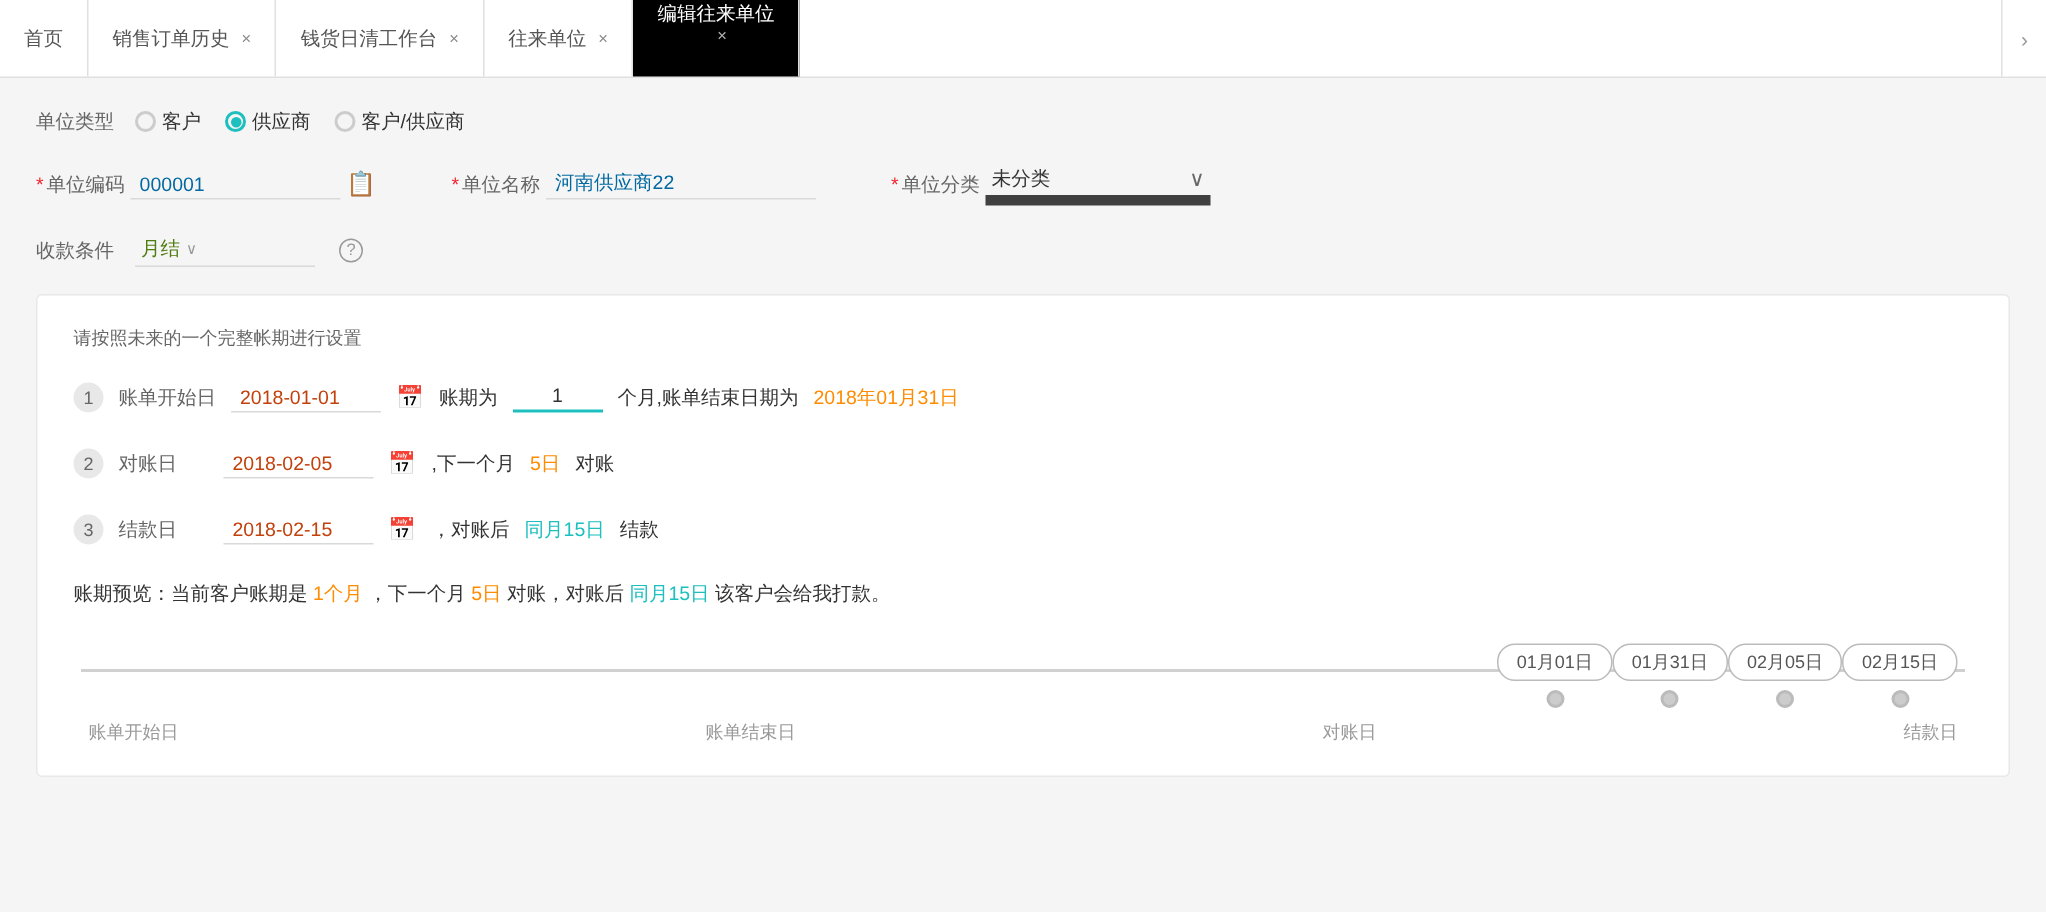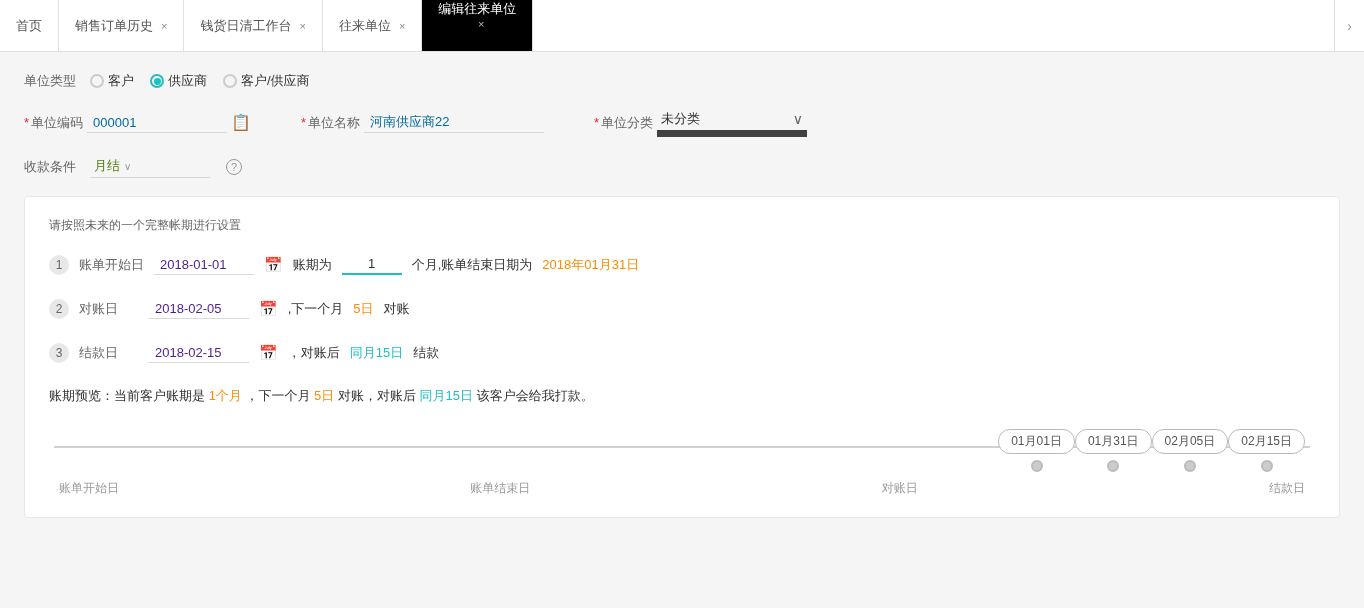--- a/index.html
+++ b/index.html
@@ -215,21 +215,21 @@
       color: #666;
       min-width: 60px;
     }
     .date-input {
       border: none;
       border-bottom: 1px solid #d9d9d9;
       padding: 2px 6px;
       font-size: 13px;
       outline: none;
       background: transparent;
-      color: #4c1d95;
+      color: #c2410c;
       width: 100px;
     }
     .setting-text {
       font-size: 13px;
       color: #333;
     }
     .highlight-orange {
       color: #ff8c00;
       font-weight: 500;
     }

